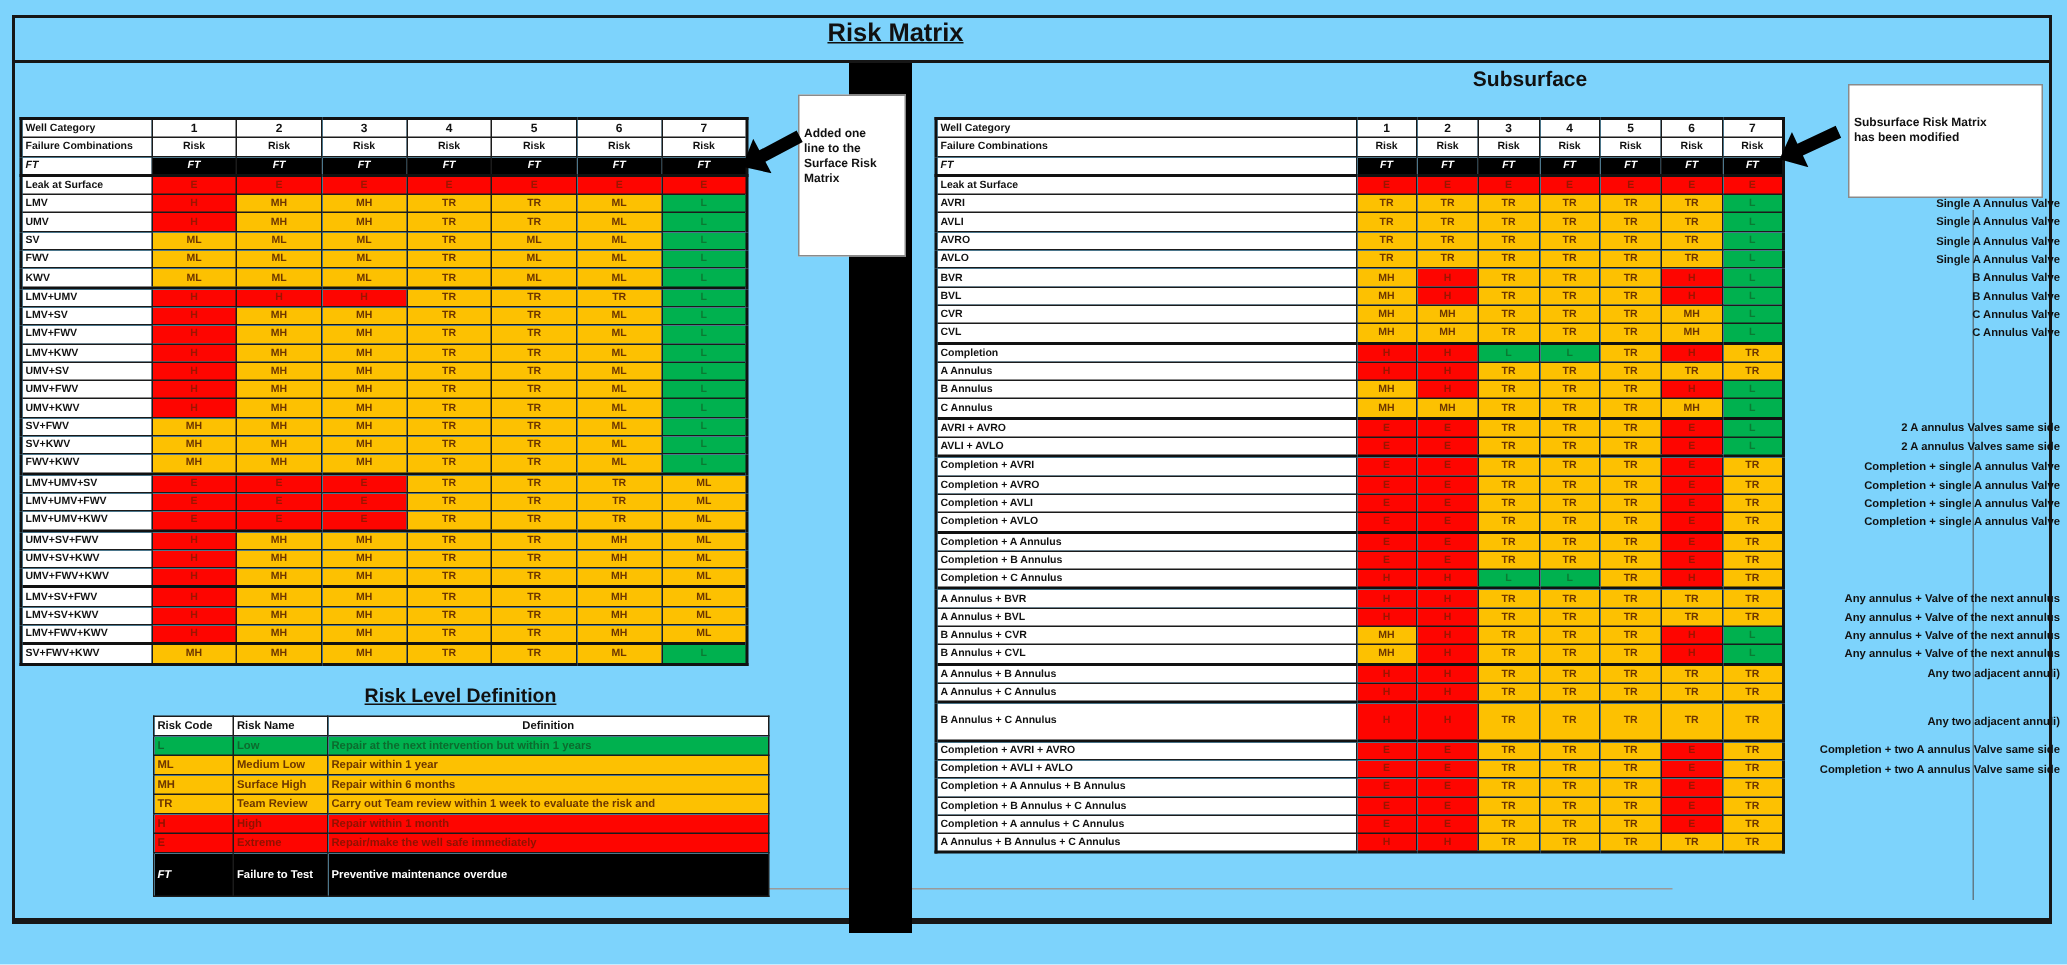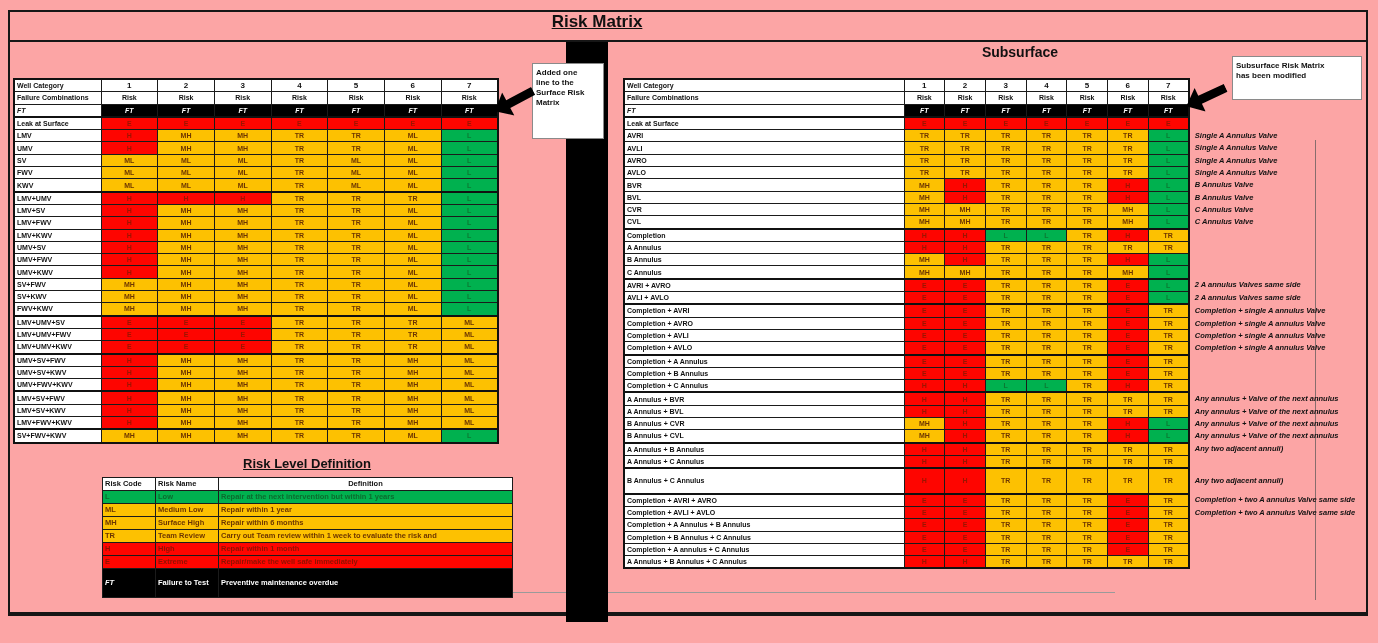--- a/index.html
+++ b/index.html
@@ -1,16 +1,16 @@
 <!DOCTYPE html>
 <html><head>
 <meta charset="utf-8">
 <style>
   html,body{margin:0;padding:0;background:#fff;}
-  #canvas{position:relative;width:1378px;height:643px;background:#fca5a5;overflow:hidden;
+  #canvas{position:relative;width:1378px;height:643px;background:#7dd3fc;overflow:hidden;
           font-family:"Liberation Sans",sans-serif;color:#111;}
   
   #page-border{position:absolute;left:8px;top:10px;width:1356px;height:600px;
                border:2px solid #161616;border-bottom:4px solid #161616;}
   #title-rule{position:absolute;left:8px;top:40px;width:1360px;height:2px;background:#161616;}
   #vbar{position:absolute;left:566px;top:42px;width:42px;height:580px;background:#000;z-index:2;}
   #faint-h{position:absolute;left:225px;top:592px;width:890px;height:1px;background:#9a9a9a;}
   #faint-v{position:absolute;left:1315px;top:140px;width:1px;height:460px;background:#555;opacity:.7;}
   #page-title{position:absolute;left:497px;top:12px;width:200px;text-align:center;
               font-size:17px;font-weight:bold;text-decoration:underline;}
@@ -30,38 +30,38 @@
   .mtx .R{background:#fe0500;color:#9b1500;}
   .mtx .Y{background:#fdc101;color:#6d3600;}
   .mtx .G{background:#00b14f;color:#0b7a33;}
   .mtx .K{background:#000;color:#fff;font-style:italic;}
   .mtx .c7m{border-right:2px solid #111;}
   .mtx tr.first td:not(.note){border-top:2px solid #111;}
   .mtx tr.last td:not(.note){border-bottom:2px solid #111;}
   .mtx tr.ftrow td:not(.note){border-bottom:2px solid #111;}
   .mtx tr.sep td:not(.note){border-top:2px solid #111;}
   .mtx tr.tall td{height:23.5px;}
-  .mtx td.note{border-color:transparent;background:transparent;text-align:left;padding-left:5px;
-               font-size:7.5px;font-weight:600;color:#111;overflow:visible;font-style:italic;}
+  .mtx td.note{border-color:transparent;background:transparent;text-align:right;padding-left:5px;
+               font-size:7.5px;font-weight:600;color:#111;overflow:visible;}
   
   #def-heading{position:absolute;left:102px;top:456px;width:410px;text-align:center;
                font-size:13px;font-weight:bold;text-decoration:underline;}
   table.def{position:absolute;left:102px;top:477px;width:410px;border-collapse:collapse;table-layout:fixed;}
   .def th,.def td{border:1px solid #1b1b1b;font-size:7.5px;font-weight:bold;height:12px;
                   padding:0 2px;text-align:left;line-height:1.05;overflow:hidden;}
   .def th{background:#fff;}
   .def th.center{text-align:center;}
   .def tr.G td{background:#00b14f;color:#0c6b2e;}
   .def tr.Y td{background:#fdc101;color:#6d3600;}
   .def tr.R td{background:#fe0500;color:#8f1200;}
   .def tr.K td{background:#000;color:#fff;height:28px;}
   .def td.code-i{font-style:italic;}
   
   .callout{position:absolute;background:#fff;border:1px solid #8a8a8a;z-index:5;
-           font-size:8px;font-weight:bold;line-height:1.25;padding:4px 3px;white-space:pre-line;}
+           font-size:8px;font-weight:bold;line-height:1.25;padding:20px 3px;white-space:pre-line;}
   #surface-callout{left:532px;top:63px;width:64px;height:66px;}
   #sub-callout{left:1232px;top:56px;width:122px;height:34px;}
   .arrow{position:absolute;z-index:6;}
   #surface-arrow{left:492px;top:88px;transform:rotate(152deg);}
   #sub-arrow{left:1184px;top:84px;transform:rotate(155deg);}
 </style>
 </head>
 <body>
 
 <div id="canvas">

